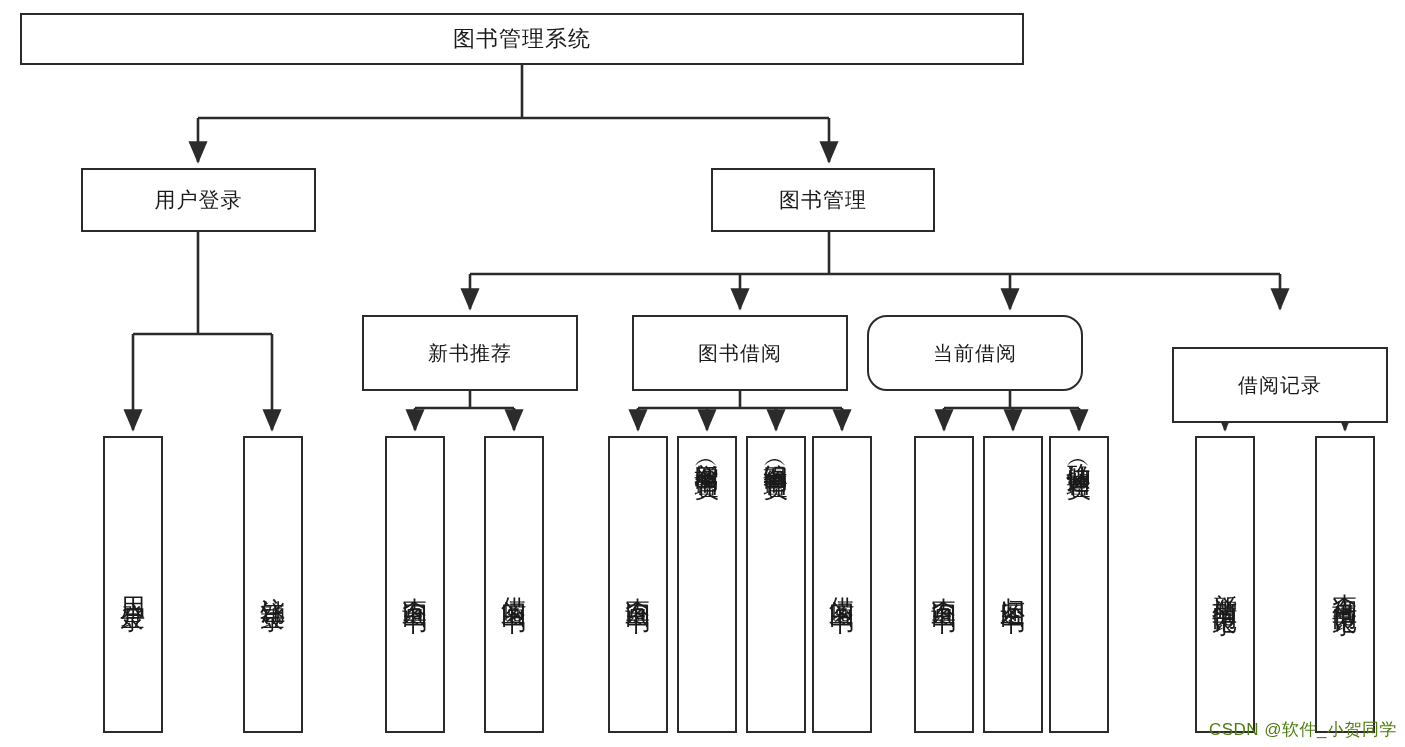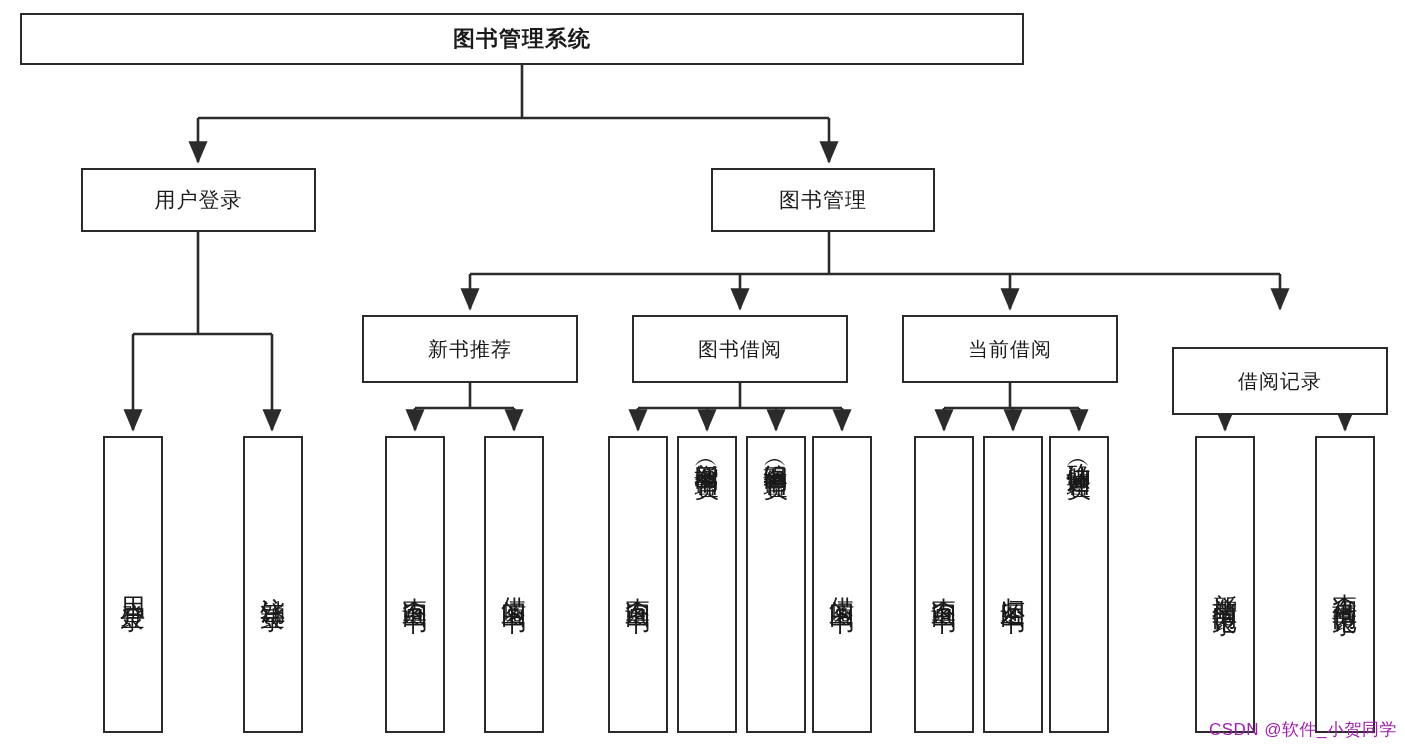--- a/index.html
+++ b/index.html
@@ -25,38 +25,38 @@
     color:#1a1a1a;
   }
   .node .label{
     display:block;
     text-align:center;
     letter-spacing:1px;
     white-space:nowrap;
   }
   
   .node.root{
-    left:20px;top:13px;width:1004px;height:52px;font-weight:bold;
+    left:20px;top:13px;width:1004px;height:52px;
   }
   .node.root .label{font-size:22px;}
   
   .node.lvl2{
     height:64px;
   }
   .node.lvl2 .label{font-size:21px;}
   .node.n-user-login{left:81px;top:168px;width:235px;}
   .node.n-book-mgmt{left:711px;top:168px;width:224px;}
   
   .node.lvl3{
-    top:315px;height:68px;
+    top:315px;height:76px;
   }
   .node.lvl3 .label{font-size:20px;}
   .node.n-new-book{left:362px;width:216px;}
   .node.n-borrow{left:632px;width:216px;}
-  .node.n-current{left:902px;width:216px;}
+  .node.n-current{left:867px;width:216px;border-radius:20px;}
   .node.n-record{left:1172px;width:216px;margin-top:32px;}
   
   .node.leaf{
     top:436px;height:297px;width:60px;
     align-items:flex-start;
     padding-top:6px;
   }
   .node.leaf .label{
     writing-mode:vertical-rl;
     text-orientation:upright;
@@ -65,21 +65,21 @@
     letter-spacing:4px;
     white-space:nowrap;
   }
   .node.leaf.tall .label{font-size:24px;letter-spacing:2px;}
   .node.leaf.center{align-items:center;padding-top:0;}
   
   #wires{position:absolute;left:0;top:0;width:1405px;height:747px;pointer-events:none;}
   
   #watermark{
     position:absolute;right:8px;bottom:6px;
-    font-size:17px;color:#a21caf;
+    font-size:17px;color:#4d7c0f;
     white-space:nowrap;
     letter-spacing:0.5px;
   }
 </style>
 </head>
 <body>
 
 <div id="diagram">
 
   <svg id="wires" viewBox="0 0 1405 747" xmlns="http://www.w3.org/2000/svg">

